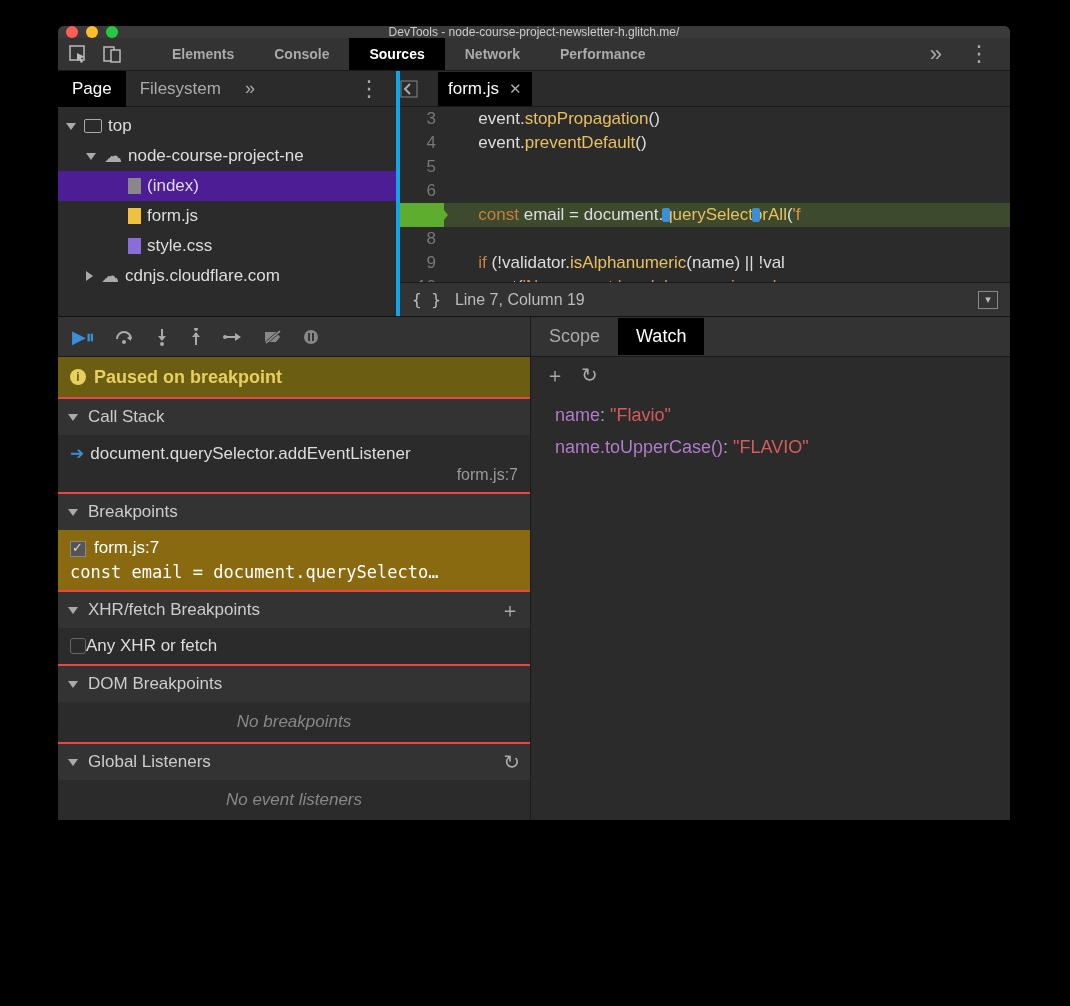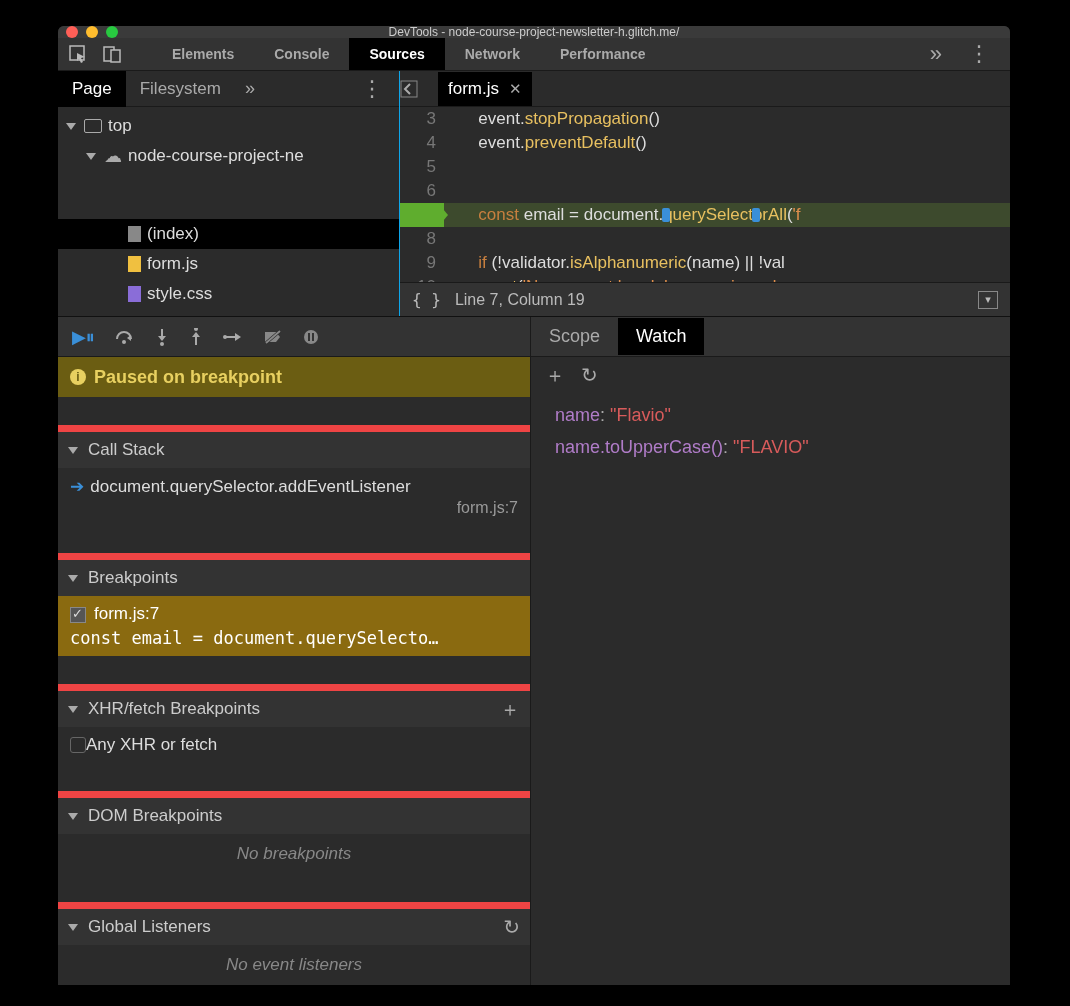--- a/index.html
+++ b/index.html
@@ -11,28 +11,28 @@
 .dot.r { background: #ff5f57; } .dot.y { background: #ffbd2e; } .dot.g { background: #28c940; }
 .title { position: absolute; left: 0; right: 0; text-align: center; font-size: 12px; color: #ccc; }
 .topbar { height: 40px; background: #333; border-bottom: 1px solid #1a1a1a; display: flex; align-items: center; padding: 0 10px; }
 .topbar .icons { display: flex; gap: 14px; color: #bbb; }
 .tabs { display: flex; margin-left: 30px; flex: 1; }
 .tab { color: #aaa; font-size: 14px; padding: 8px 20px; cursor: pointer; font-weight: bold; }
 .tab.active { background: #000; color: #fff; }
 .moretabs { color: #aaa; font-size: 22px; padding: 0 16px; }
 .kebab { color: #aaa; font-size: 22px; margin-left: auto; padding: 0 10px; }
 .midrow { display: flex; height: 246px; border-bottom: 1px solid #111; }
-.navpane { width: 342px; background: #2b2b2b; border-right: 1px solid #0ea5e9; display: flex; flex-direction: column; }
+.navpane { width: 342px; background: #2b2b2b; border-right: 4px solid #0ea5e9; display: flex; flex-direction: column; }
 .navtabs { height: 36px; display: flex; align-items: center; border-bottom: 1px solid #1a1a1a; padding-right: 6px;}
 .navtab { color: #aaa; font-size: 17px; padding: 8px 14px; }
 .navtab.active { background: #000; color: #fff; }
 .navtabs .mm { margin-left: 10px; color: #aaa; font-size: 18px; }
 .tree { flex: 1; font-size: 17px; color: #ddd; overflow: hidden; padding-top: 4px;}
 .trow { display: flex; align-items: center; height: 30px; padding-left: 8px; gap: 6px; }
-.trow.sel { background: #000000; margin-top: 48px; }
+.trow.sel { background: #4c1d95; }
 .tri { width: 0; height: 0; border-left: 5px solid transparent; border-right: 5px solid transparent; border-top: 7px solid #aaa; margin-right: 2px;}
 .tri.right { border-top: 5px solid transparent; border-bottom: 5px solid transparent; border-left: 7px solid #aaa; border-right: none;}
 .indent1 { padding-left: 28px; } .indent2 { padding-left: 70px; }
 .ficon { width: 14px; height: 16px; display: inline-block; }
 .ficon.folder { border: 1px solid #aaa; border-radius: 2px; width: 18px; height: 14px; }
 .ficon.page { background: #888; width: 13px; height: 16px; }
 .ficon.js { background: #f0c040; width: 13px; height: 16px; }
 .ficon.css { background: #8a6dd8; width: 13px; height: 16px; }
 .cloud { color: #aaa; font-size: 18px; }
 .editor { flex: 1; background: #2b2b2b; display: flex; flex-direction: column; }
@@ -54,21 +54,21 @@
 .statusbar { height: 34px; background: #333; border-top: 1px solid #1a1a1a; color: #bbb; font-size: 16px; display:flex; align-items:center; padding:0 12px; gap: 14px;}
 .statusbar .curly { font-family: monospace; }
 .statusbar .dl { margin-left:auto; border:1px solid #888; width:20px; height:18px; display:flex; align-items:center; justify-content:center; font-size:11px;}
 .lower { flex: 1; display: flex; }
 .debugpane { width: 473px; background: #2b2b2b; border-right: 1px solid #1a1a1a; display: flex; flex-direction: column; overflow:hidden;}
 .dbgtoolbar { height: 40px; background: #333; display:flex; align-items:center; gap: 20px; padding: 0 14px; border-bottom:1px solid #1a1a1a;}
 .dbgtoolbar span { color:#aaa; font-size:18px; }
 .dbgtoolbar .resume { color:#3a8fd8; }
 .paused { background: #6b5d12; color:#e8d060; font-size:18px; height:40px; display:flex; align-items:center; padding:0 12px; font-weight:bold; gap:8px;}
 .paused .i { background:#e8d060; color:#6b5d12; width:16px; height:16px; border-radius:50%; text-align:center; font-size:12px; line-height:16px; font-weight:bold;}
-.section { border-top:7px solid #ef4444;margin-top:28px; }
+.section { border-top:2px solid #ef4444; }
 .sechead { height:36px; background:#333; color:#ccc; font-size:17px; display:flex; align-items:center; padding:0 10px; gap:8px;}
 .sechead .add, .sechead .ref { margin-left:auto; color:#aaa; font-size:20px;}
 .stackitem { padding: 8px 12px; color:#ddd; font-size:17px; }
 .stackitem .loc { text-align:right; color:#999; font-size:16px; margin-top:2px;}
 .stackitem .arr { color:#3a8fd8; margin-right:6px;}
 .bpitem { background:#8a6a10; padding:8px 12px; color:#fff; font-size:17px;}
 .bpitem .chk { display:inline-block; width:16px; height:16px; background:#555; border:1px solid #888; vertical-align:middle; margin-right:8px; position:relative;}
 .bpitem .chk::after { content:"✓"; color:#ddd; font-size:13px; position:absolute; left:1px; top:-2px;}
 .bpcode { font-family: Menlo, monospace; color:#fff; margin-top:4px; font-size:17px; overflow:hidden; white-space:nowrap; text-overflow:ellipsis;}
 .xhritem { padding:8px 12px; color:#ddd; font-size:17px; display:flex; align-items:center; }

